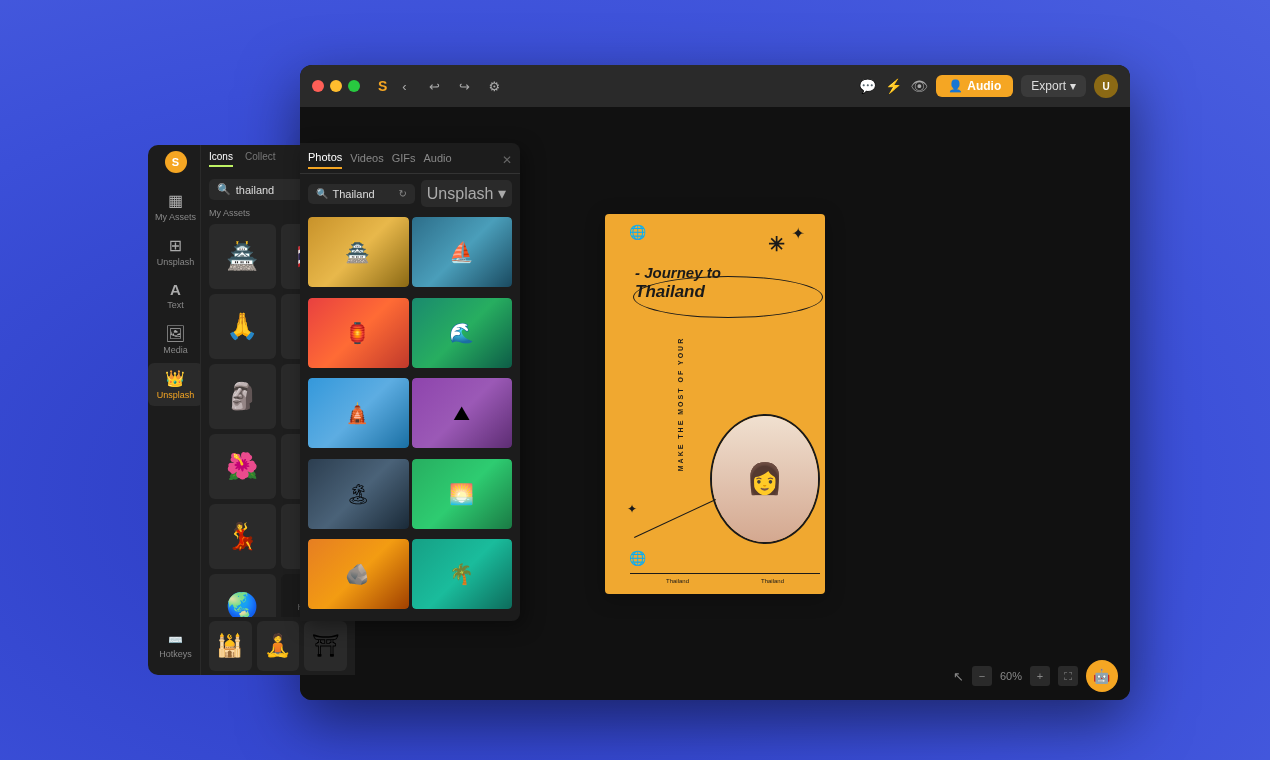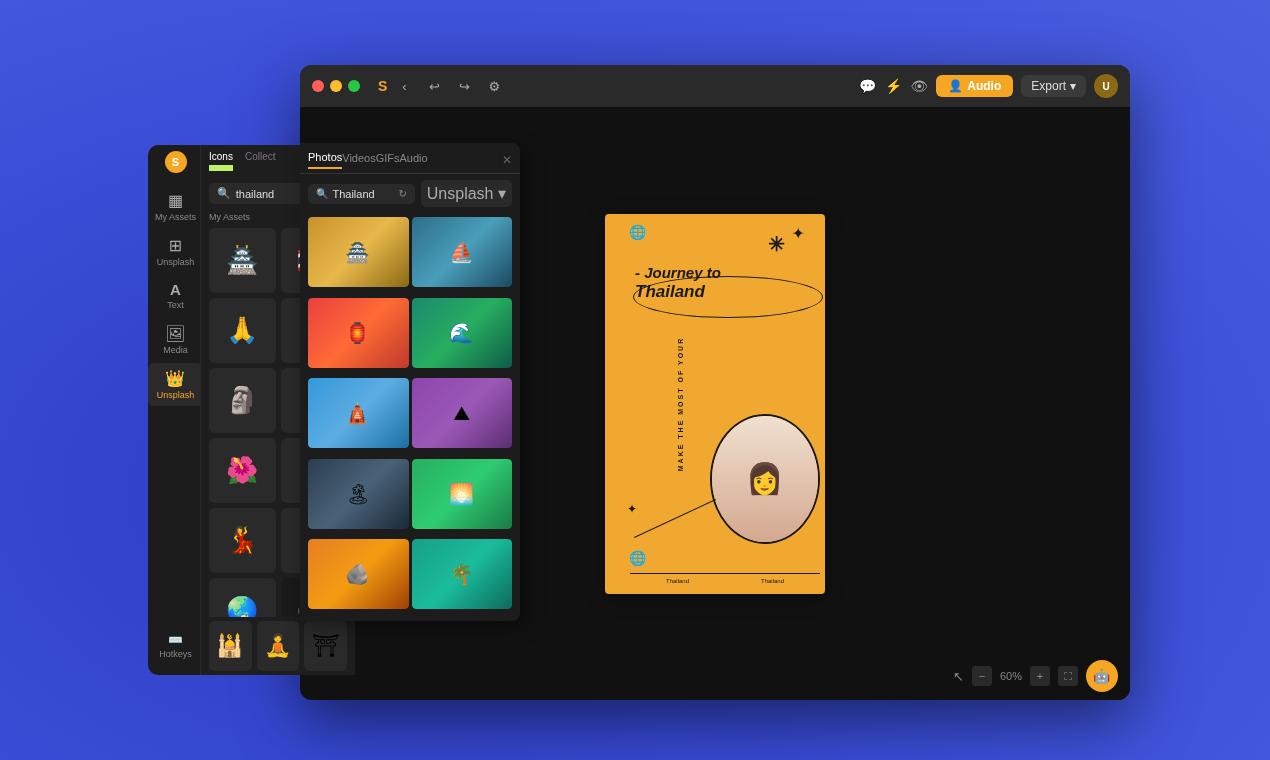--- a/index.html
+++ b/index.html
@@ -243,21 +243,21 @@
       border-radius: 0 8px 8px 0;
       z-index: 5;
       overflow: hidden;
       box-shadow: 5px 5px 20px rgba(0,0,0,0.4);
     }
 
     .media-panel-tabs {
       display: flex;
       align-items: center;
       padding: 8px 8px 4px;
-      gap: 0;
+      gap: 8px;
       border-bottom: 1px solid #333;
     }
 
     .media-tab {
       font-size: 11px;
       color: #888;
       cursor: pointer;
       padding-bottom: 4px;
     }
 
@@ -395,21 +395,21 @@
 
     .panel-tab {
       font-size: 10px;
       color: #777;
       cursor: pointer;
       padding-bottom: 3px;
     }
 
     .panel-tab.active {
       color: #fff;
-      border-bottom: 6px solid #bef264;
+      border-bottom: 2px solid #bef264;
       text-align: right;
     }
 
     
     .close-x {
       margin-left: auto;
       color: #666;
       font-size: 12px;
       cursor: pointer;
     }

